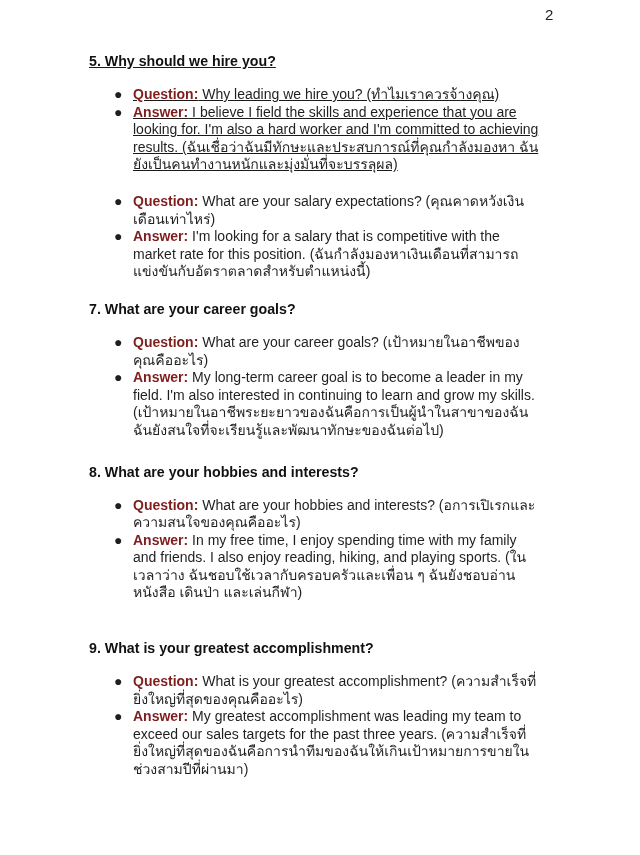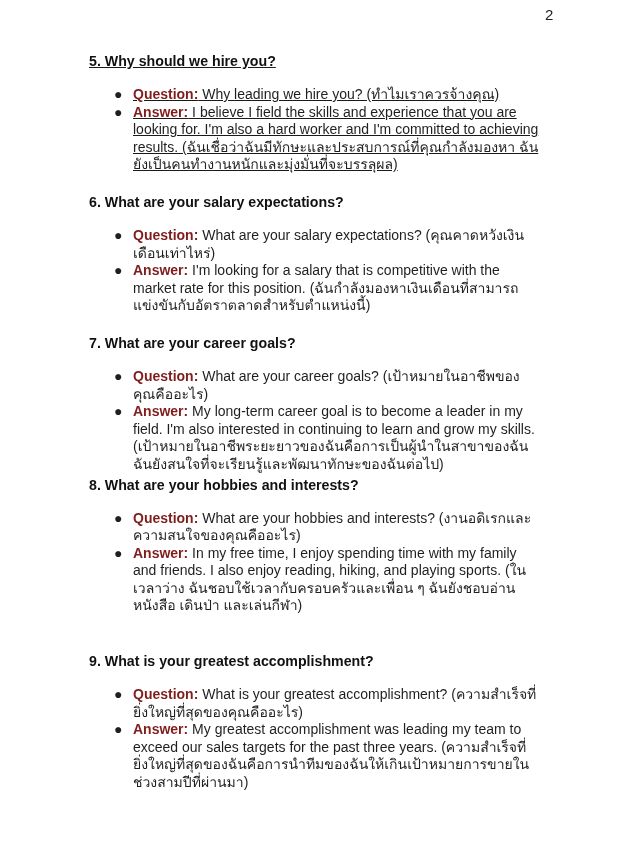--- a/index.html
+++ b/index.html
@@ -56,21 +56,21 @@
       left: 25px;
       top: 0;
       font-size: 14px;
     }
     .qa-item .label {
       font-weight: bold;
       color: #7f1d1d;
     }
     .s5 { margin-bottom: 19px; text-decoration: underline; }
     .s6 { margin-bottom: 19px; }
-    .s7 { margin-bottom: 2px; }
+    .s7 { margin-bottom: 23px; }
     .s8 { margin-bottom: 37px; }
     .s9 { margin-bottom: 17px; }
   </style>
 </head>
 <body>
 
 <div class="page-number">2</div>
 
 <div class="doc">
 
@@ -80,21 +80,20 @@
       <li class="qa-item">
         <span class="bullet">●</span><span class="label">Question:</span><span> Why leading we hire you? (ทำไมเราควรจ้างคุณ)</span>
       </li>
       <li class="qa-item">
         <span class="bullet">●</span><span class="label">Answer:</span><span> I believe I field the skills and experience that you are looking for. I'm also a hard worker and I'm committed to achieving results. (ฉันเชื่อว่าฉันมีทักษะและประสบการณ์ที่คุณกำลังมองหา ฉันยังเป็นคนทำงานหนักและมุ่งมั่นที่จะบรรลุผล)</span>
       </li>
     </ul>
   </section>
 
   <section class="section s6">
-    <h2 class="section-heading">6. What are your salary expectations?</h2>
     <ul class="qa-list">
       <li class="qa-item">
         <span class="bullet">●</span><span class="label">Question:</span><span> What are your salary expectations? (คุณคาดหวังเงินเดือนเท่าไหร่)</span>
       </li>
       <li class="qa-item">
         <span class="bullet">●</span><span class="label">Answer:</span><span> I'm looking for a salary that is competitive with the market rate for this position. (ฉันกำลังมองหาเงินเดือนที่สามารถแข่งขันกับอัตราตลาดสำหรับตำแหน่งนี้)</span>
       </li>
     </ul>
   </section>
 
@@ -107,21 +106,21 @@
       <li class="qa-item">
         <span class="bullet">●</span><span class="label">Answer:</span><span> My long-term career goal is to become a leader in my field. I'm also interested in continuing to learn and grow my skills. (เป้าหมายในอาชีพระยะยาวของฉันคือการเป็นผู้นำในสาขาของฉัน ฉันยังสนใจที่จะเรียนรู้และพัฒนาทักษะของฉันต่อไป)</span>
       </li>
     </ul>
   </section>
 
   <section class="section s8">
     <h2 class="section-heading">8. What are your hobbies and interests?</h2>
     <ul class="qa-list">
       <li class="qa-item">
-        <span class="bullet">●</span><span class="label">Question:</span><span> What are your hobbies and interests? (งานอดิเรกและความสนใจของคุณคืออะไร)</span>
+        <span class="bullet">●</span><span class="label">Question:</span><span> What are your hobbies and interests? (อการเปิเรกและความสนใจของคุณคืออะไร)</span>
       </li>
       <li class="qa-item">
         <span class="bullet">●</span><span class="label">Answer:</span><span> In my free time, I enjoy spending time with my family and friends. I also enjoy reading, hiking, and playing sports. (ในเวลาว่าง ฉันชอบใช้เวลากับครอบครัวและเพื่อน ๆ ฉันยังชอบอ่านหนังสือ เดินป่า และเล่นกีฬา)</span>
       </li>
     </ul>
   </section>
 
   <section class="section s9">
     <h2 class="section-heading">9. What is your greatest accomplishment?</h2>
     <ul class="qa-list">

